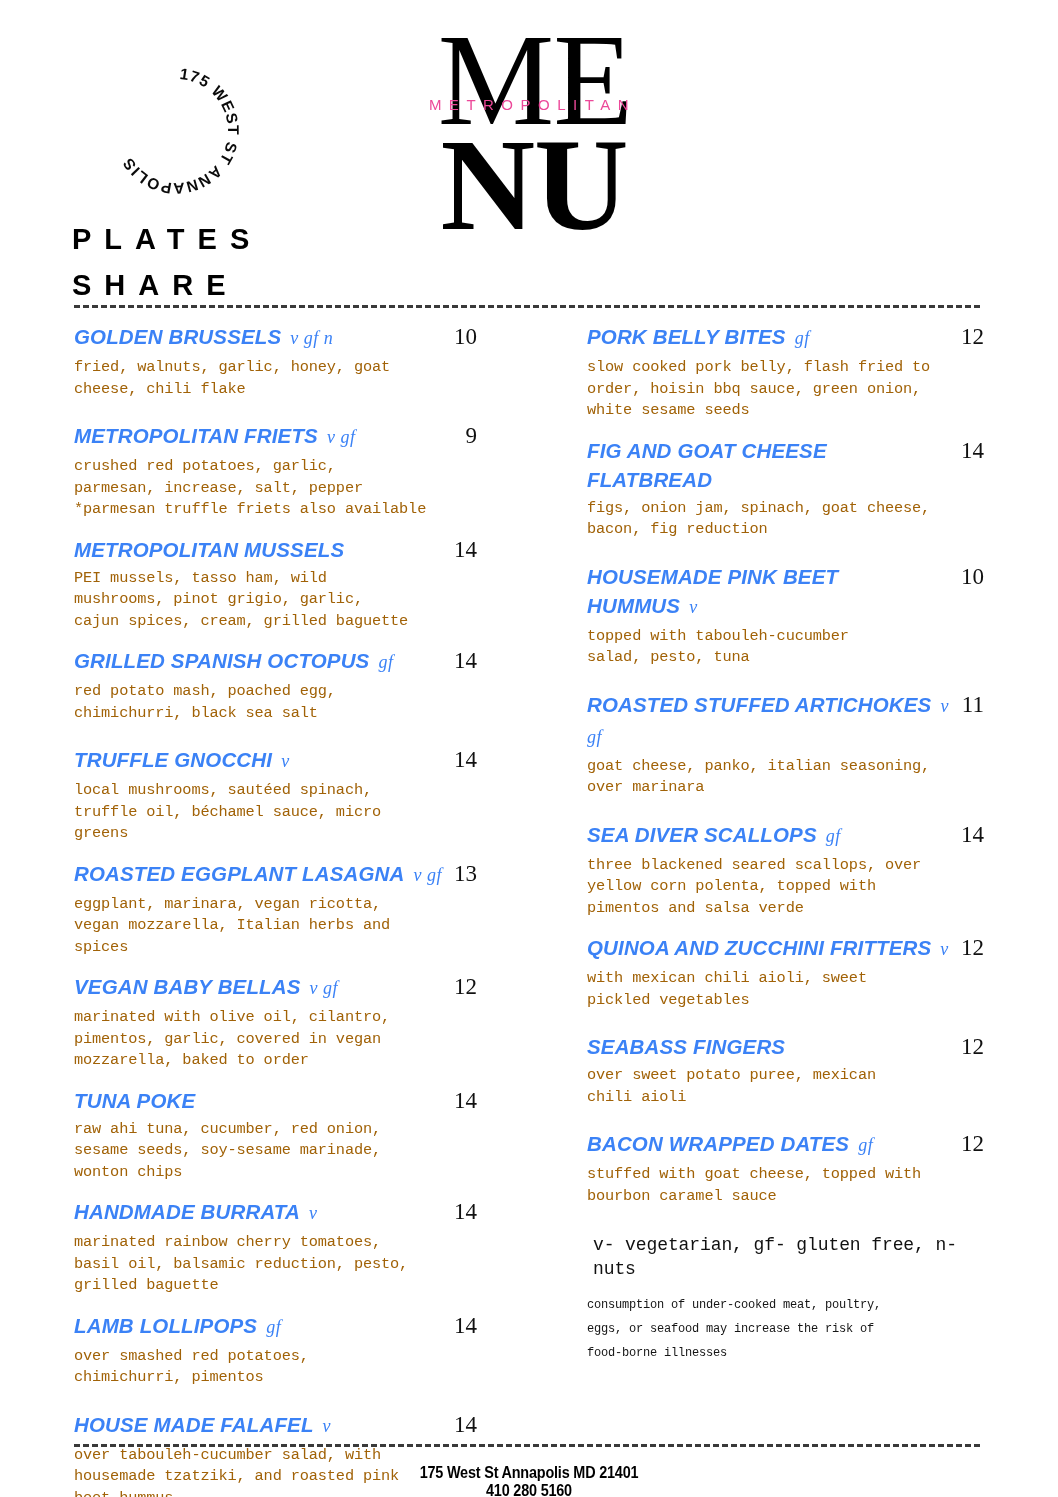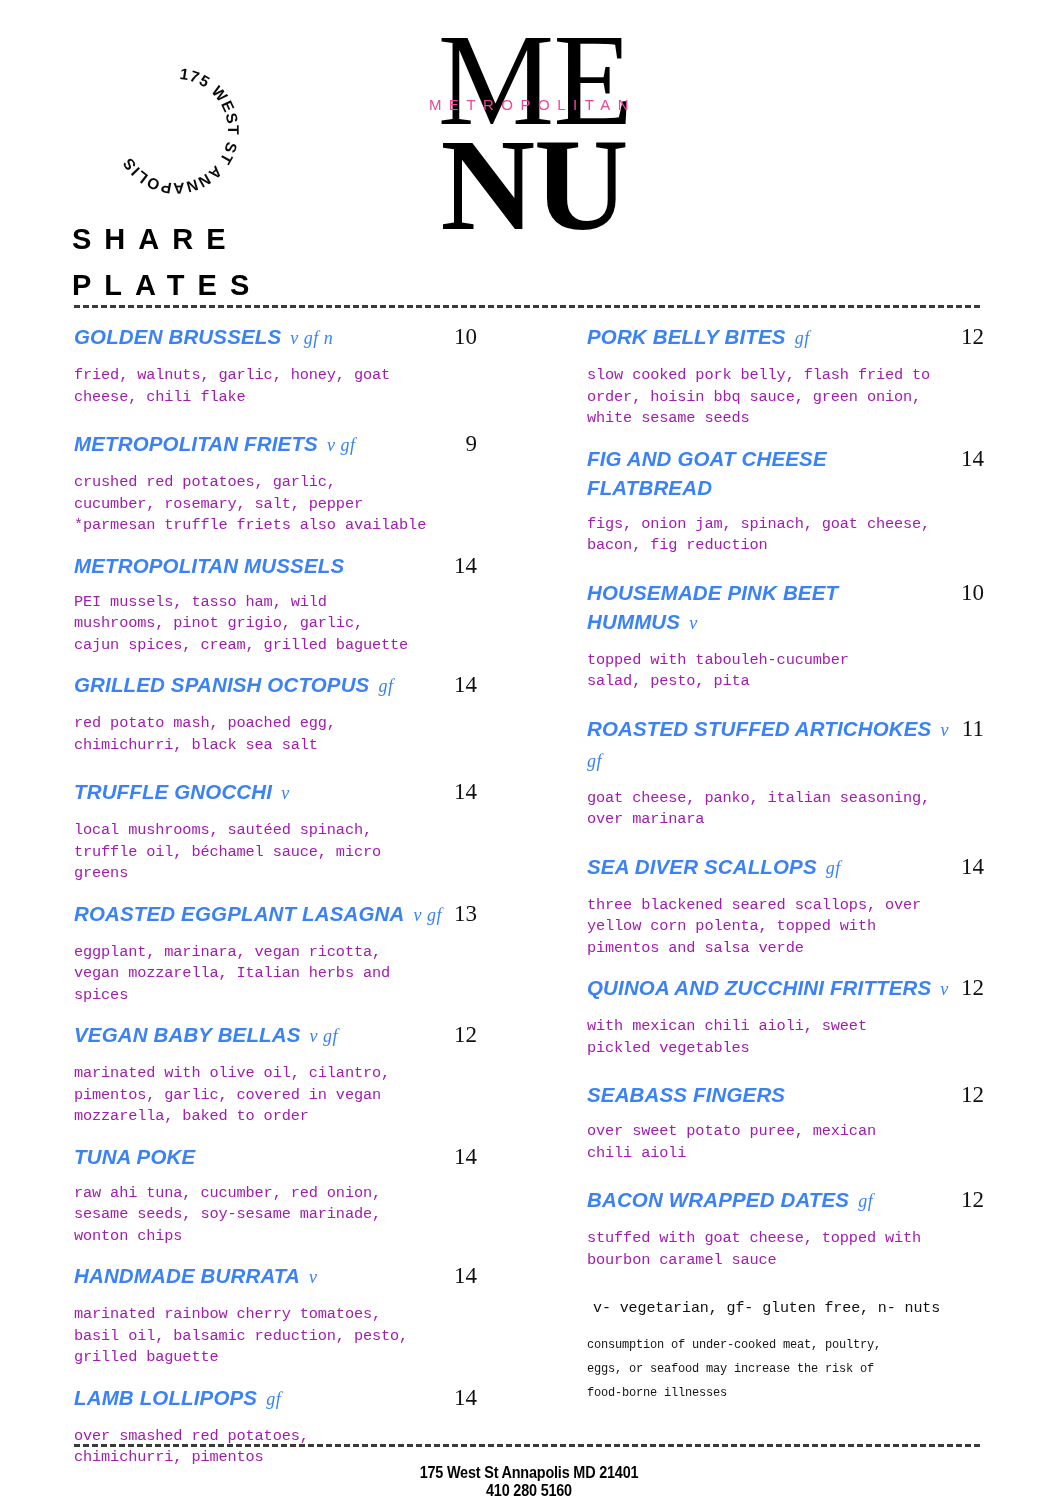--- a/index.html
+++ b/index.html
@@ -140,33 +140,33 @@
     flex: 0 0 auto;
     min-width: 26px;
     text-align: right;
     white-space: nowrap;
   }
   .item-desc {
     font-family: "Liberation Mono", monospace;
     font-size: 15.3px;
     line-height: 21.5px;
     letter-spacing: -0.15px;
-    color: #a21caf;
-    margin-top: 12px;
+    color: #a16207;
+    margin-top: 4px;
     white-space: pre-line;
   }
 
   
   .gap-lg { margin-bottom: 21px; }
   .gap-md { margin-bottom: 14px; }
 
   
   .legend {
     font-family: "Liberation Mono", monospace;
-    font-size: 15px;
+    font-size: 18px;
     line-height: 24px;
     letter-spacing: -0.1px;
     color: #111;
     margin-top: 26px;
     padding-left: 6px;
   }
   .disclaimer {
     font-family: "Liberation Mono", monospace;
     font-size: 12px;
     line-height: 24px;
@@ -208,22 +208,22 @@
   </div>
 
   <div class="wordmark">
     <span class="wm-me">ME</span>
     <span class="wm-nu">NU</span>
   </div>
   <div class="wm-metropolitan">METROPOLITAN</div>
 </div>
 
 <div class="section-title">
+  <div>PLATES</div>
   <div>SHARE</div>
-  <div>PLATES</div>
 </div>
 
 <div class="rule rule-top"></div>
 
 <div class="columns">
 
   <div class="col col-left">
       <div class="item gap-lg">
         <div class="item-head">
           <div class="item-title">GOLDEN BRUSSELS<span class="tags">v gf n</span></div>
@@ -231,21 +231,21 @@
         </div>
         <div class="item-desc">fried, walnuts, garlic, honey, goat
 cheese, chili flake</div>
       </div>
       <div class="item gap-md">
         <div class="item-head">
           <div class="item-title">METROPOLITAN FRIETS<span class="tags">v gf</span></div>
           <div class="price">9</div>
         </div>
         <div class="item-desc">crushed red potatoes, garlic,
-cucumber, rosemary, salt, pepper
+parmesan, increase, salt, pepper
 *parmesan truffle friets also available</div>
       </div>
       <div class="item gap-md">
         <div class="item-head">
           <div class="item-title">METROPOLITAN MUSSELS</div>
           <div class="price">14</div>
         </div>
         <div class="item-desc">PEI mussels, tasso ham, wild
 mushrooms, pinot grigio, garlic,
 cajun spices, cream, grilled baguette</div>
@@ -339,21 +339,21 @@
         </div>
         <div class="item-desc">figs, onion jam, spinach, goat cheese,
 bacon, fig reduction</div>
       </div>
       <div class="item gap-lg">
         <div class="item-head">
           <div class="item-title">HOUSEMADE PINK BEET HUMMUS<span class="tags">v</span></div>
           <div class="price">10</div>
         </div>
         <div class="item-desc">topped with tabouleh-cucumber
-salad, pesto, pita</div>
+salad, pesto, tuna</div>
       </div>
       <div class="item gap-lg">
         <div class="item-head">
           <div class="item-title">ROASTED STUFFED ARTICHOKES<span class="tags">v gf</span></div>
           <div class="price">11</div>
         </div>
         <div class="item-desc">goat cheese, panko, italian seasoning,
 over marinara</div>
       </div>
       <div class="item gap-md">

